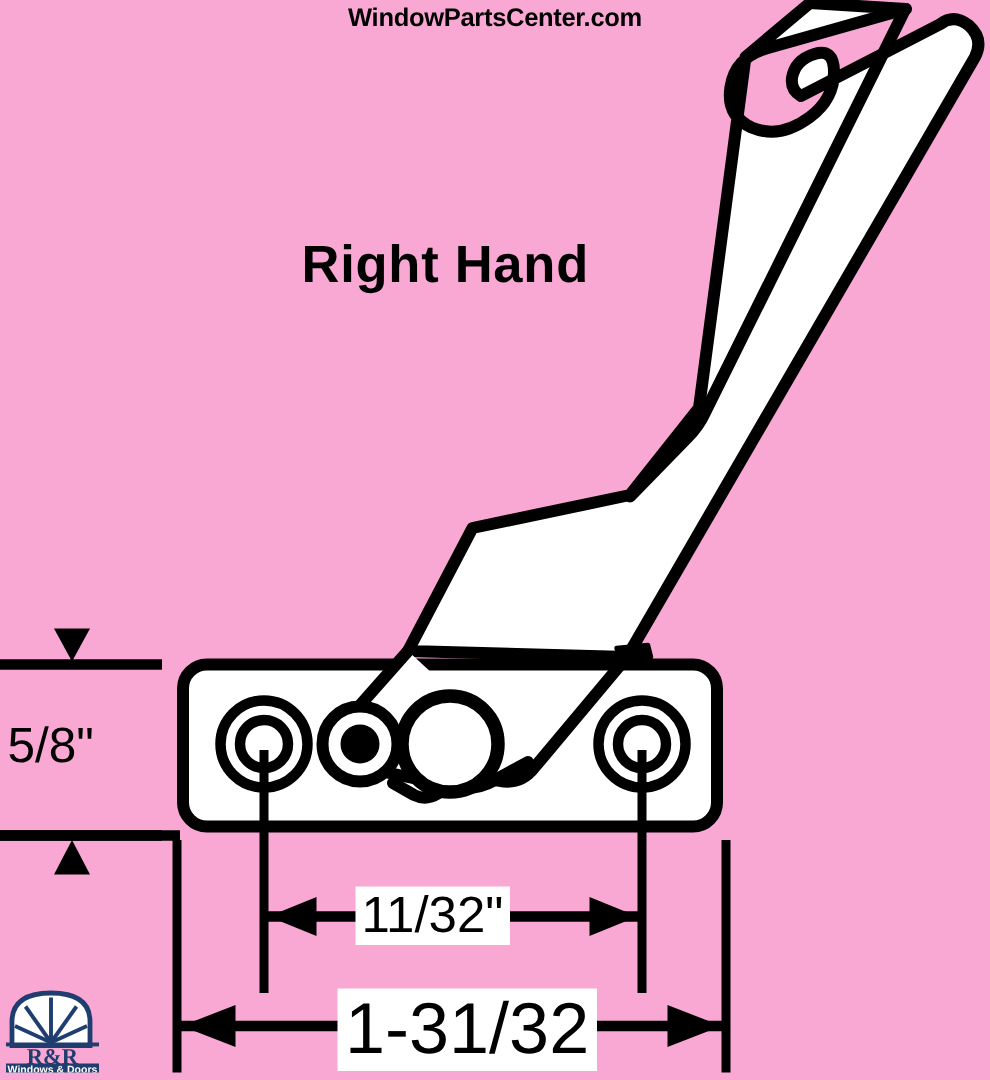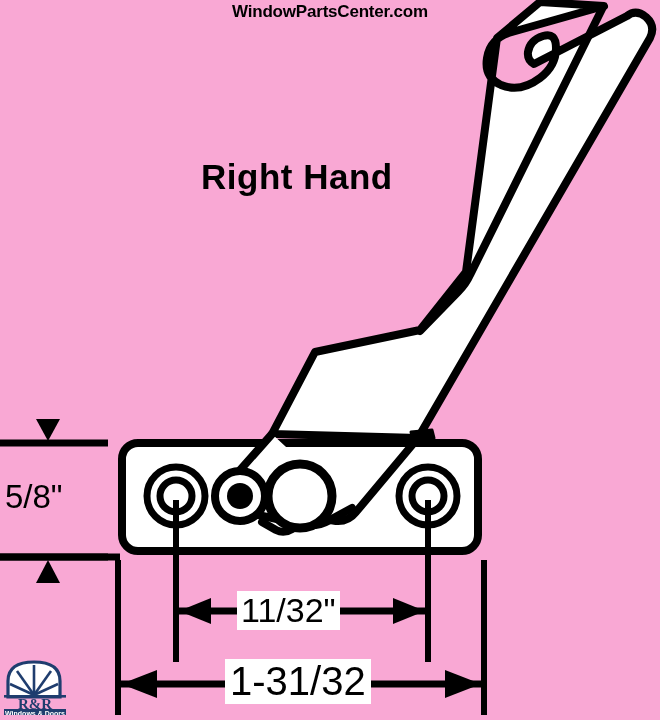--- a/index.html
+++ b/index.html
@@ -62,21 +62,21 @@
     color: #000000;
     white-space: nowrap;
     background: #ffffff;
     padding: 0 4px;
   }
   #dim-width-label {
     position: absolute;
     left: 225px;
     top: 659px;
     font-family: "Liberation Sans", sans-serif;
-    font-size: 40px;
+    font-size: 48px;
     font-weight: normal;
     color: #000000;
     white-space: nowrap;
     background: #ffffff;
     padding: 0 5px;
   }
   #drawing {
     position: absolute;
     left: 0;
     top: 0;

